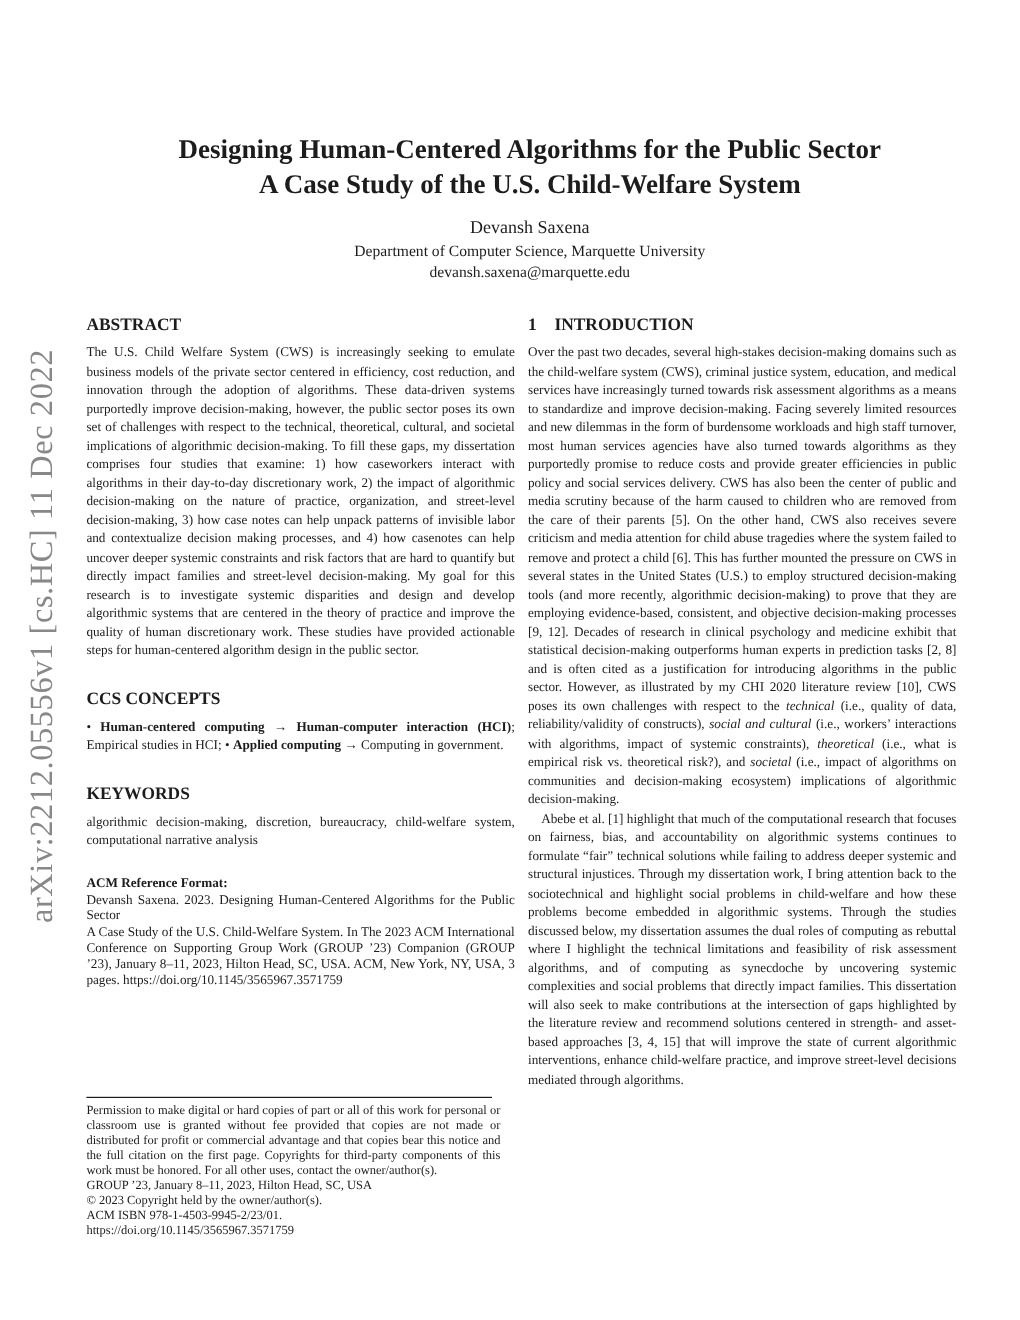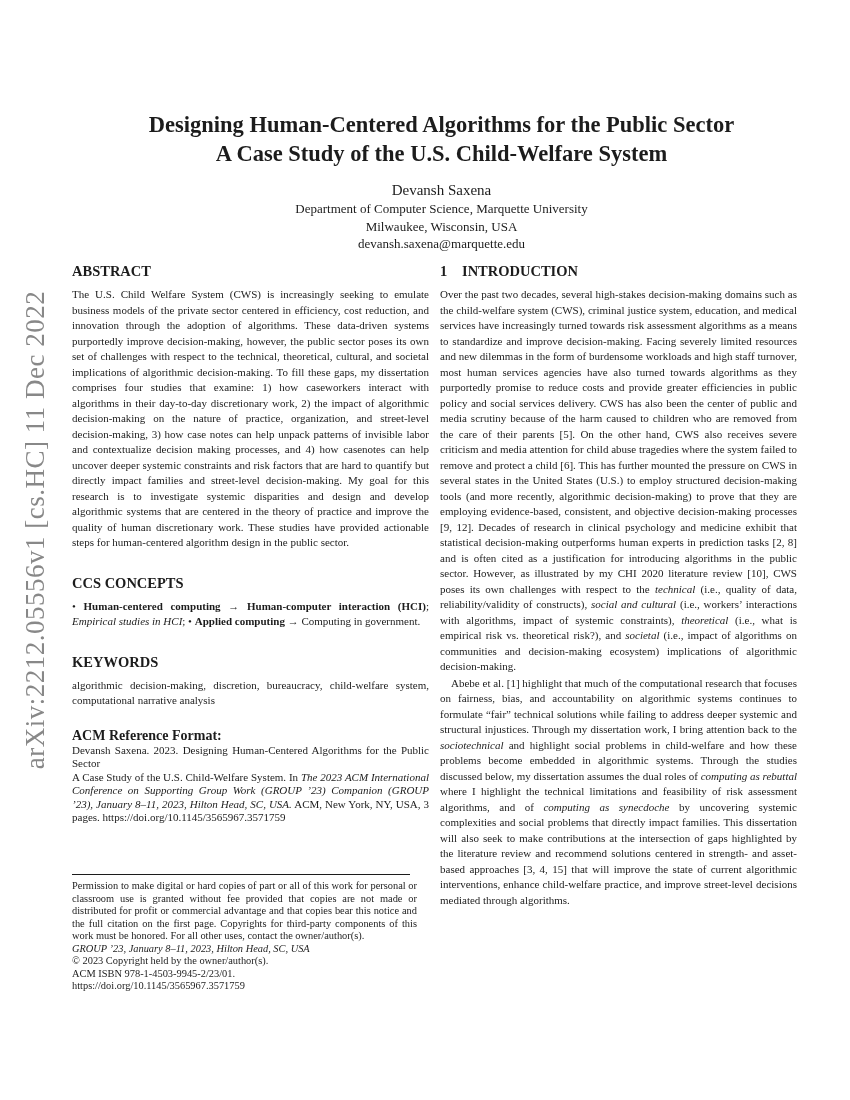--- a/index.html
+++ b/index.html
@@ -53,40 +53,40 @@
   .num{ display:inline-block; width:22px; }
   .body-text{
     font-size:11px;
     line-height:15.5px;
     margin:0;
     hyphens:auto;
     -webkit-hyphens:auto;
   }
   .para2{ text-indent:11px; margin-top:1px; }
   .s-b{ font-weight:bold; }
-  .s-i{ font-style:italic; }
+  .s-i{ }
   .s-bi{ font-weight:normal; font-style:italic; }
   
   .acmref-heading{
-    font-size:14px;
+    font-size:11px;
     font-weight:bold;
     margin:20px 0 1px 0;
     text-align:left;
     line-height:14px;
   }
   .acmref-text{
     font-size:11px;
     line-height:13.6px;
     margin:0;
   }
   
   .footnote{
     position:absolute;
     left:72px;
-    top:874px;
+    top:914px;
     width:345px;
     text-align:justify;
   }
   .footnote-rule{
     border:none;
     border-top:1.4px solid #1c1c1c;
     width:338px;
     margin:0 0 5px 0;
   }
   .footnote p{
@@ -103,21 +103,20 @@
   <div class="watermark">arXiv:2212.05556v1  [cs.HC]  11 Dec 2022</div>
 
   <div class="header">
     <h1 class="title">
       <span>Designing Human-Centered Algorithms for the Public Sector</span><br>
       <span>A Case Study of the U.S. Child-Welfare System</span>
     </h1>
     <div class="author-block">
       <div class="author-name">Devansh Saxena</div>
       <div class="author-line">Department of Computer Science, Marquette University</div>
-      <div class="author-line">Milwaukee, Wisconsin, USA</div>
       <div class="author-line">devansh.saxena@marquette.edu</div>
     </div>
   </div>
 
   <div class="col col-left">
 
     <div>
       <h2 class="section-heading">ABSTRACT</h2>
       <p class="body-text">The U.S. Child Welfare System (CWS) is increasingly seeking to emulate business models of the private sector centered in efficiency, cost reduction, and innovation through the adoption of algorithms. These data-driven systems purportedly improve decision-making, however, the public sector poses its own set of challenges with respect to the technical, theoretical, cultural, and societal implications of algorithmic decision-making. To fill these gaps, my dissertation comprises four studies that examine: 1) how caseworkers interact with algorithms in their day-to-day discretionary work, 2) the impact of algorithmic decision-making on the nature of practice, organization, and street-level decision-making, 3) how case notes can help unpack patterns of invisible labor and contextualize decision making processes, and 4) how casenotes can help uncover deeper systemic constraints and risk factors that are hard to quantify but directly impact families and street-level decision-making. My goal for this research is to investigate systemic disparities and design and develop algorithmic systems that are centered in the theory of practice and improve the quality of human discretionary work. These studies have provided actionable steps for human-centered algorithm design in the public sector.</p>
     </div>

